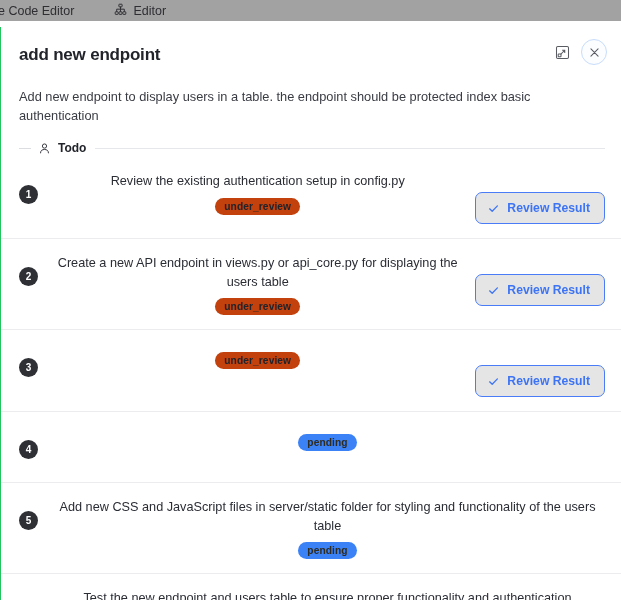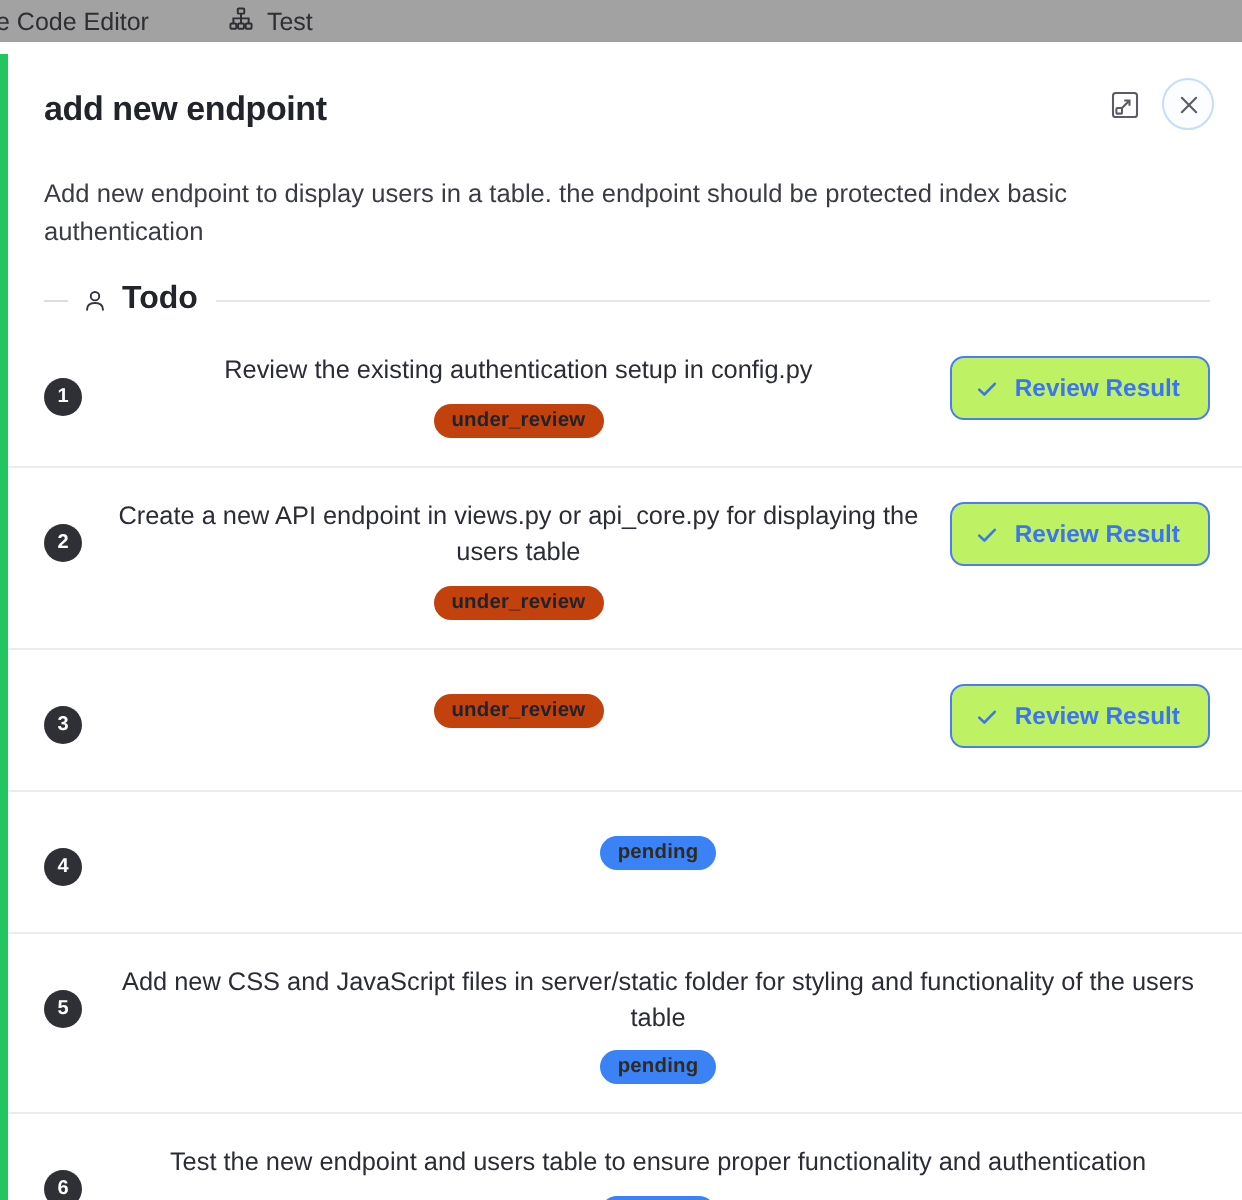--- a/index.html
+++ b/index.html
@@ -37,21 +37,21 @@
   .topbar-tab.first { padding-left: 0px; margin-left: -2px; }
   .topbar-tab.second { margin-left: 24px; }
 
   
   #panel {
     position: absolute;
     top: 27px; left: 0;
     width: 621px;
     height: 573px;
     background: #ffffff;
-    border-left: 4px solid #22c55e;
+    border-left: 1px solid #22c55e;
     overflow: hidden;
   }
 
   #panel-header {
     position: relative;
     padding: 18px 20px 0 18px;
     height: 52px;
   }
   #panel-title {
     font-size: 17px;
@@ -102,21 +102,21 @@
     height: 1px;
     background: #dcdde1;
     flex: 0 0 auto;
   }
   .section-head .sec-icon {
     display: flex; align-items: center; justify-content: center;
     color: #33353d;
     flex: 0 0 auto;
   }
   .section-head .sec-label {
-    font-size: 16px;
+    font-size: 12px;
     font-weight: bold;
     color: #22242b;
     flex: 0 0 auto;
   }
   .section-head .rule {
     flex: 1 1 auto;
     height: 1px;
     background: #e6e7ea;
     margin-left: 2px;
   }
@@ -173,28 +173,28 @@
   }
   .status-pending {
     background: #3b82f6;
     color: #36302063;
     color: #2f2b20;
   }
 
   .review-btn {
     flex: 0 0 auto;
     align-self: flex-start;
-    margin-top: 3px;
+    margin-top: 21px;
     margin-left: 10px;
     display: flex;
     align-items: flex-end;
     gap: 7px;
     border: 1.3px solid #4a7cf7;
     border-radius: 7px;
-    background: #bef264;
+    background: #e5e5e5;
     color: #3d74f4;
     font-size: 12.2px;
     font-weight: bold;
     padding: 8px 14px 8px 11px;
     cursor: pointer;
     white-space: nowrap;
     font-family: "Liberation Sans", sans-serif;
   }
   .review-btn .chk { display: flex; align-items: center; }
 
@@ -210,21 +210,21 @@
   <div class="topbar-tab second">
     <span>
       <svg width="13" height="13" viewBox="0 0 16 16" fill="none" stroke="#2e2e33" stroke-width="1.2">
         <rect x="6" y="1.5" width="4" height="3.2" rx="0.6"></rect>
         <rect x="1.5" y="10.8" width="3.6" height="3.2" rx="0.6"></rect>
         <rect x="6.2" y="10.8" width="3.6" height="3.2" rx="0.6"></rect>
         <rect x="10.9" y="10.8" width="3.6" height="3.2" rx="0.6"></rect>
         <path d="M8 4.7 V 7.6 M3.3 10.8 V 7.6 H 12.7 V 10.8 M8 7.6 V 10.8"></path>
       </svg>
     </span>
-    <span>Test</span>
+    <span>Editor</span>
   </div>
 </div>
 
 <div id="panel">
 
   <div id="panel-header">
     <div id="panel-title">add new endpoint</div>
 
     <div id="header-actions">
       <div class="hicon">

